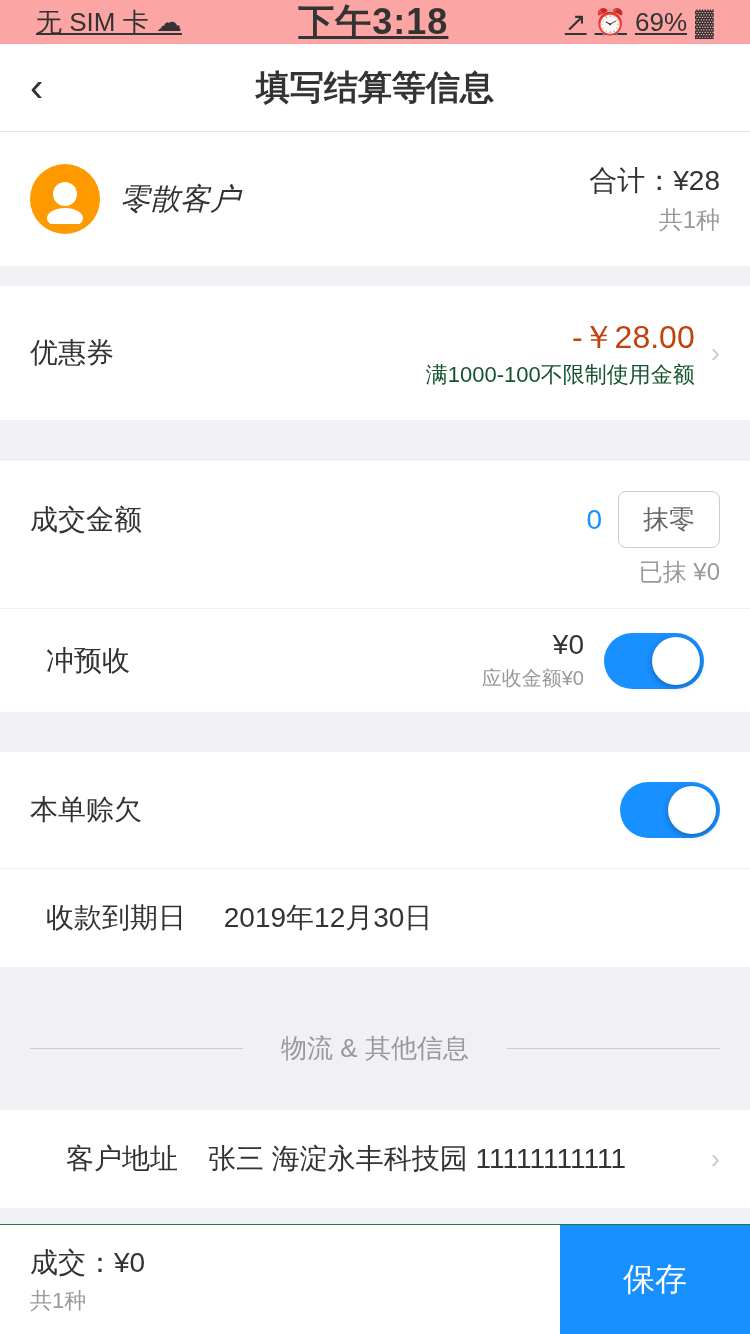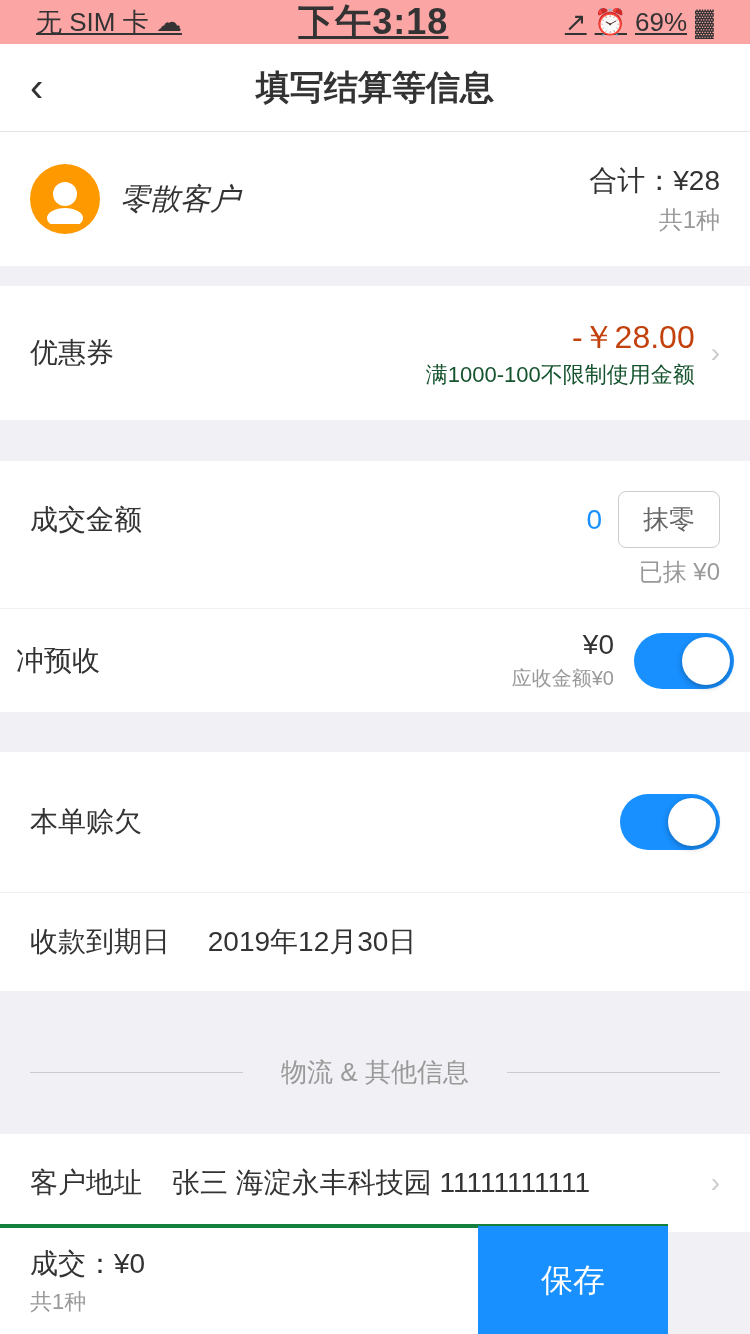--- a/index.html
+++ b/index.html
@@ -134,21 +134,21 @@
       border-radius: 8px;
       padding: 10px 24px;
       font-size: 26px;
       color: #666;
       background: #fff;
       cursor: pointer;
     }
 
     
     .prepay-row {
-      padding: 20px 16px;
+      padding: 20px 46px;
       background: #fff;
       display: flex;
       align-items: center;
       justify-content: space-between;
     }
     .prepay-left { font-size: 28px; color: #333; }
     .prepay-right { display: flex; align-items: center; gap: 20px; }
     .prepay-amounts { text-align: right; }
     .prepay-main { font-size: 28px; color: #333; }
     .prepay-sub { font-size: 20px; color: #999; margin-top: 4px; }
@@ -171,29 +171,29 @@
       top: 4px;
       right: 4px;
       box-shadow: 0 2px 6px rgba(0,0,0,0.3);
     }
 
     
     .debt-row {
       display: flex;
       align-items: center;
       justify-content: space-between;
-      padding: 42px 30px;
+      padding: 30px 30px;
       background: #fff;
       border-bottom: 1px solid #f0f0f5;
       gap: 40px;
     }
 
     
     .due-date-row {
-      padding: 30px 30px;
+      padding: 30px 46px;
       background: #fff;
       font-size: 28px;
       color: #333;
     }
 
     
     .section-header {
       background: #f0f0f5;
       text-align: center;
       padding: 24px 30px;
@@ -210,38 +210,38 @@
       background: #ccc;
     }
 
     
     .address-row {
       display: flex;
       align-items: center;
       padding: 30px 30px;
       background: #fff;
     }
-    .address-label { font-size: 28px; color: #333; min-width: 100px; }
+    .address-label { font-size: 28px; color: #333; min-width: 100px; margin-left: 36px; }
     .address-value { font-size: 28px; color: #333; flex: 1; margin-left: 30px; }
     .address-chevron { font-size: 28px; color: #ccc; margin-left: 16px; }
 
     
     .bottom-spacer { height: 160px; }
 
     
     .bottom-bar {
       position: fixed;
       bottom: 0;
       left: 0;
-      width: 668px;
+      width: 750px;
       height: 110px;
       background: #fff;
       display: flex;
       align-items: center;
-      border-top: 4px solid #15803d;
+      border-top: 1px solid #15803d;
     }
     .bottom-summary {
       flex: 1;
       padding: 0 30px;
     }
     .bottom-deal { font-size: 28px; color: #333; }
     .bottom-count { font-size: 22px; color: #999; margin-top: 4px; }
     .bottom-btn {
       height: 110px;
       width: 190px;

